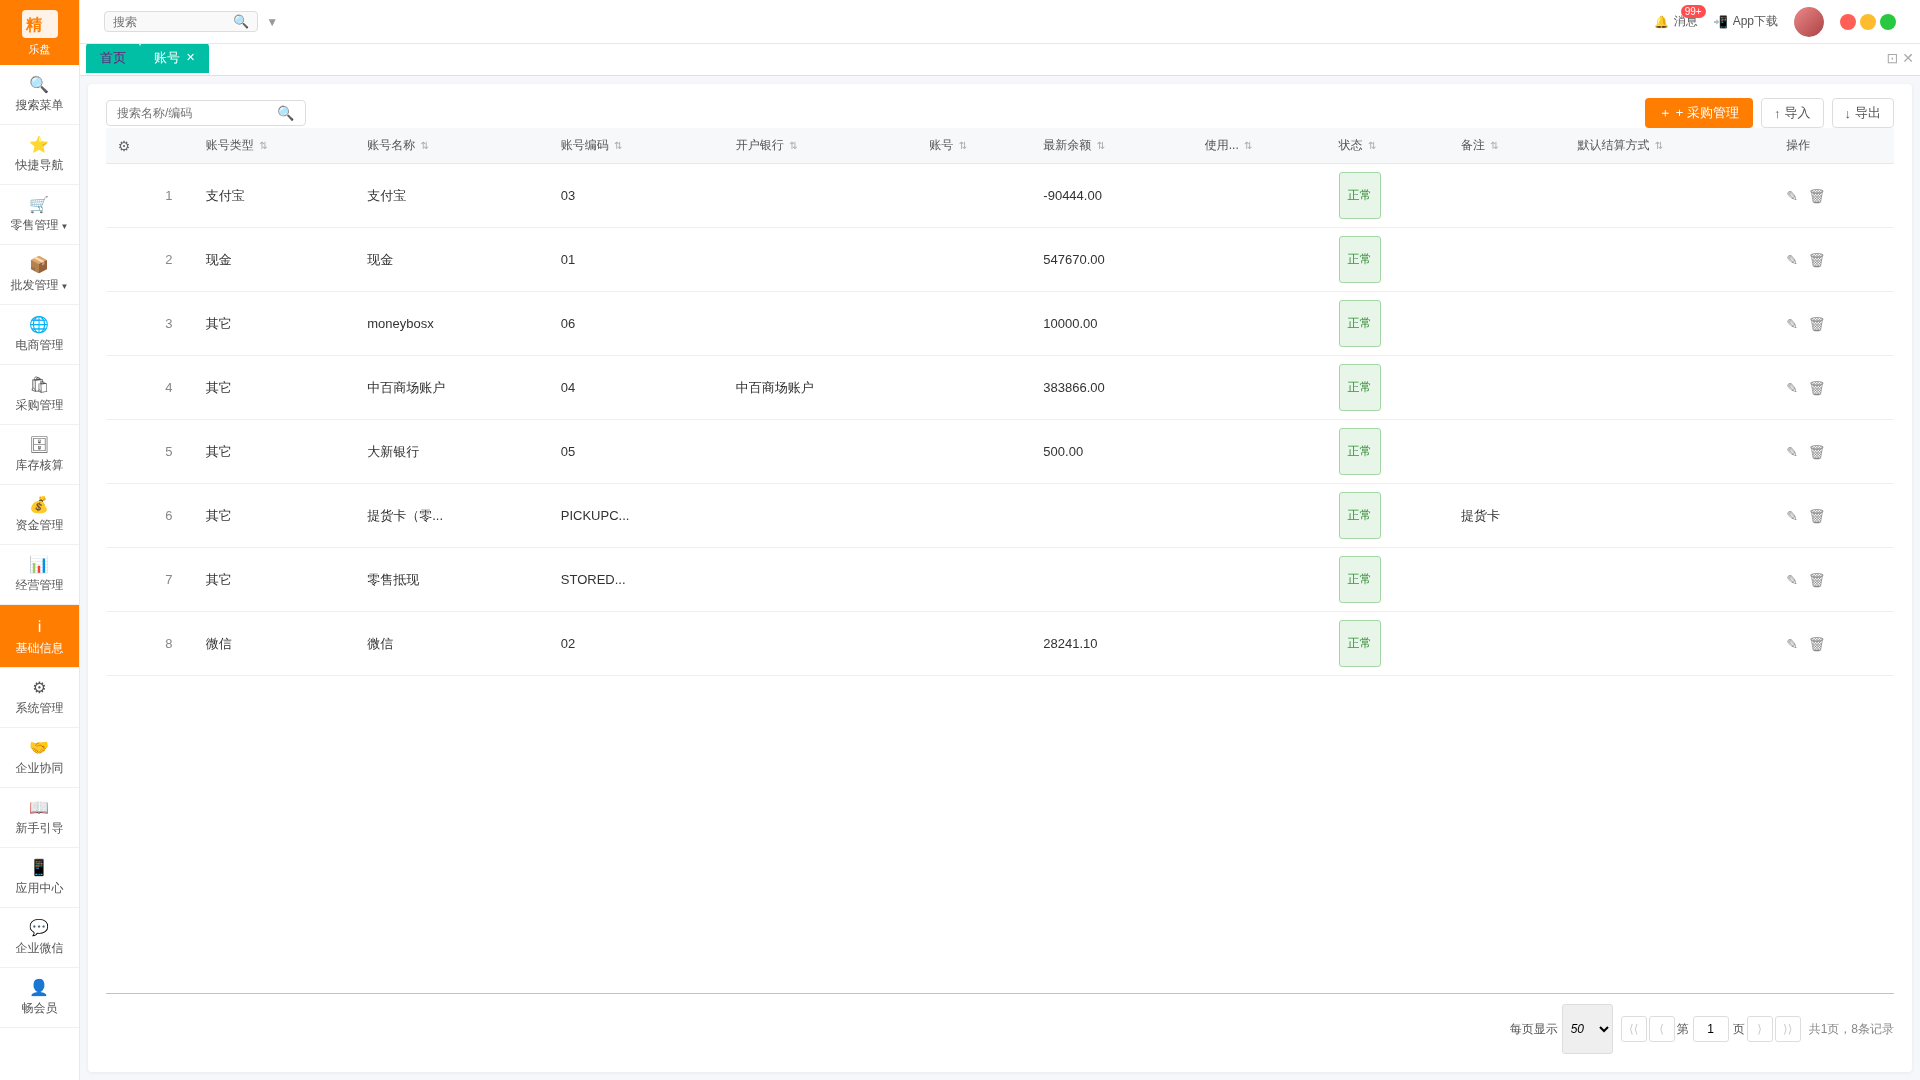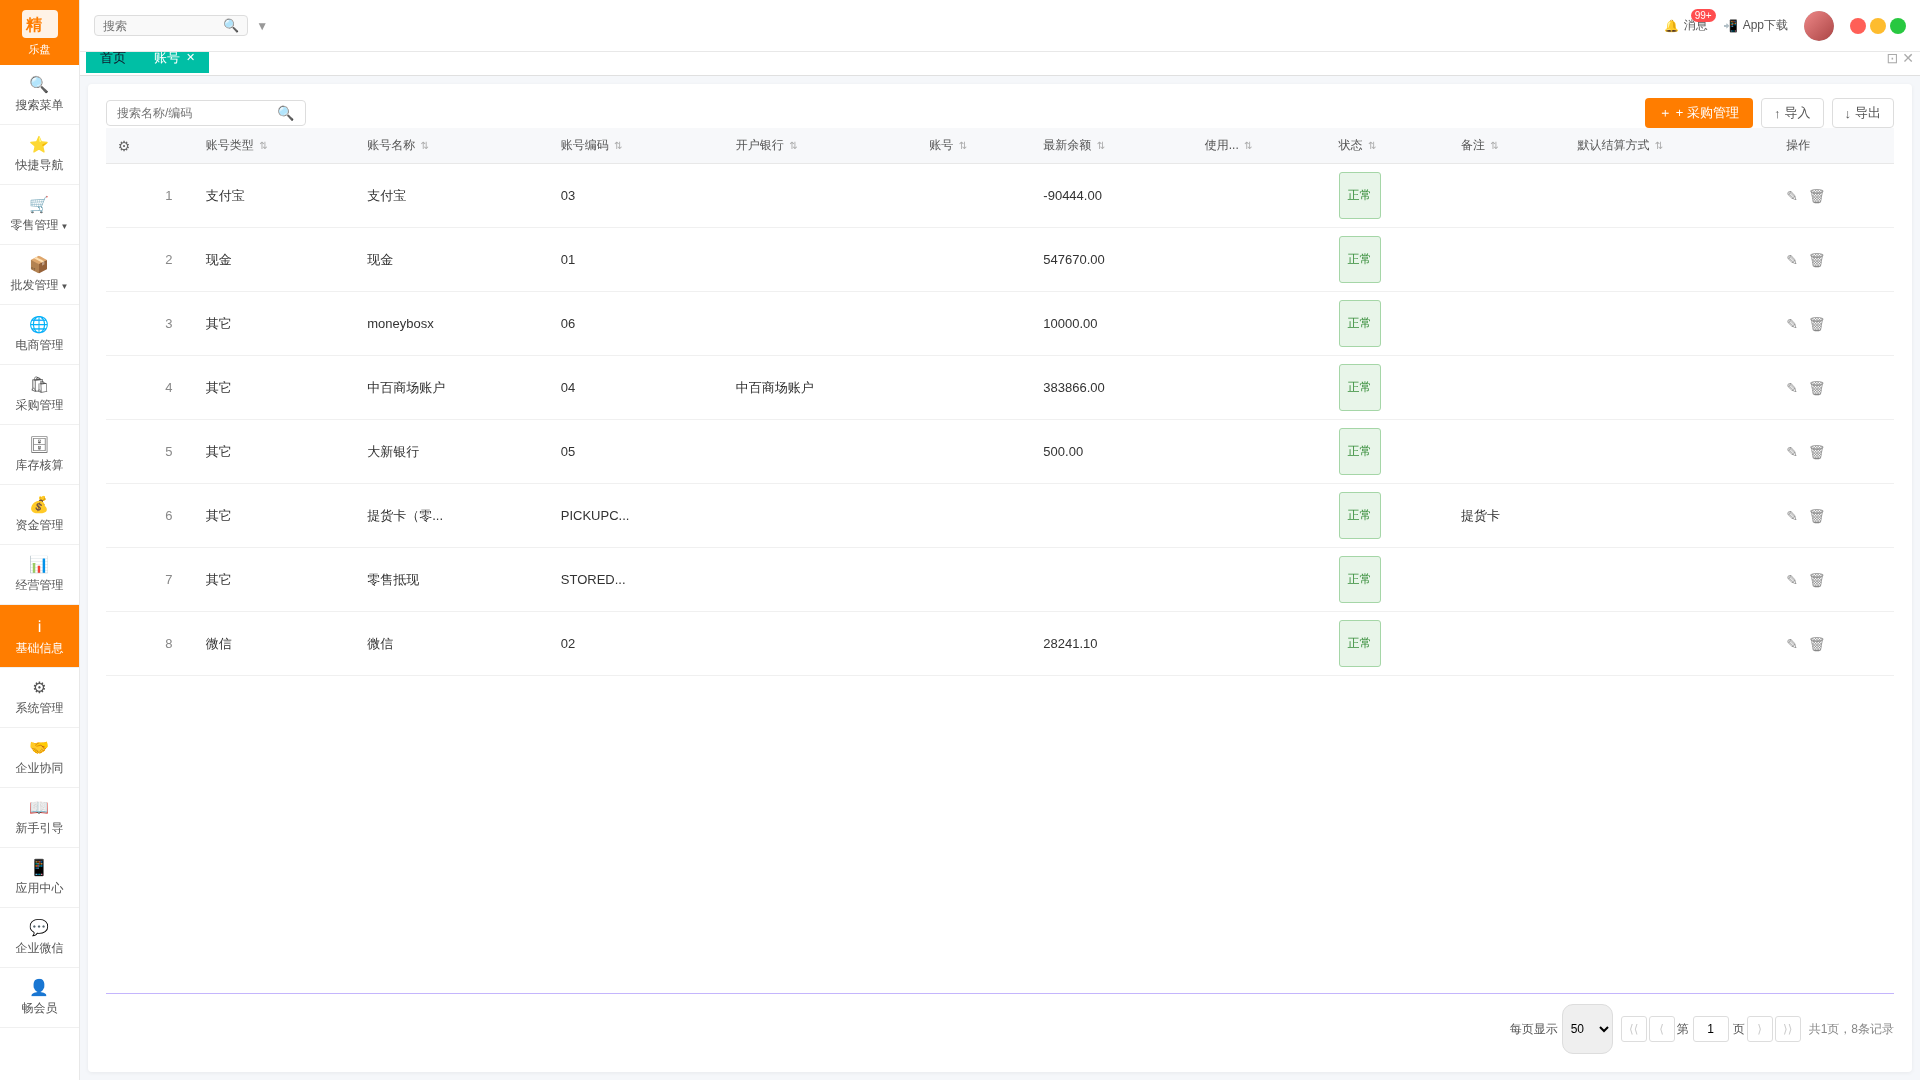--- a/index.html
+++ b/index.html
@@ -58,26 +58,26 @@
     .sidebar-item.active { background: #ff7d00; color: #fff; }
     .sidebar-item .icon { font-size: 16px; margin-bottom: 3px; }
     .sidebar-item .has-arrow::after { content: '▼'; font-size: 8px; margin-left: 2px; }
 
     
     .topbar {
       position: absolute;
       top: 0;
       left: 80px;
       right: 0;
-      height: 52px;
+      height: 44px;
       background: #fff;
       display: flex;
       justify-content: space-between;
       border-bottom: 1px solid #e8e8e8;
-      padding: 0 14px;
+      padding: 0 24px;
       z-index: 10;
     }
     .topbar-left { display: flex; align-items: center; gap: 8px; }
     .topbar-search {
       display: flex;
       align-items: center;
       border: 1px solid #ddd;
       border-radius: 4px;
       padding: 2px 8px;
       background: #f9f9f9;
@@ -138,21 +138,21 @@
       font-size: 13px;
       color: #555;
       gap: 6px;
       white-space: nowrap;
     }
     .tab.active {
       background: #00bfa5;
       color: #fff;
     }
     .tab .close-icon { font-size: 11px; cursor: pointer; }
-    .tab-home { color: #0f172a; background: #00bfa5; }
+    .tab-home { color: #701a75; background: #00bfa5; }
 
     
     .page-body {
       flex: 1;
       background: #f5f7fa;
       overflow: hidden;
       display: flex;
       flex-direction: column;
     }
 
@@ -275,24 +275,25 @@
     }
     .page-size-select {
       display: flex;
       align-items: center;
       gap: 4px;
       font-size: 12px;
       color: #555;
     }
     .page-size-select select {
       border: 1px solid #ddd;
-      border-radius: 11px;
+      border-radius: 3px;
       padding: 16px 4px;
       font-size: 12px;
       outline: none;
+      font-style: italic;
     }
     .page-nav { display: flex; align-items: center; gap: 2px; }
     .page-btn {
       width: 26px;
       height: 26px;
       border: 1px solid #ddd;
       background: #fff;
       border-radius: 3px;
       display: flex;
       align-items: center;

